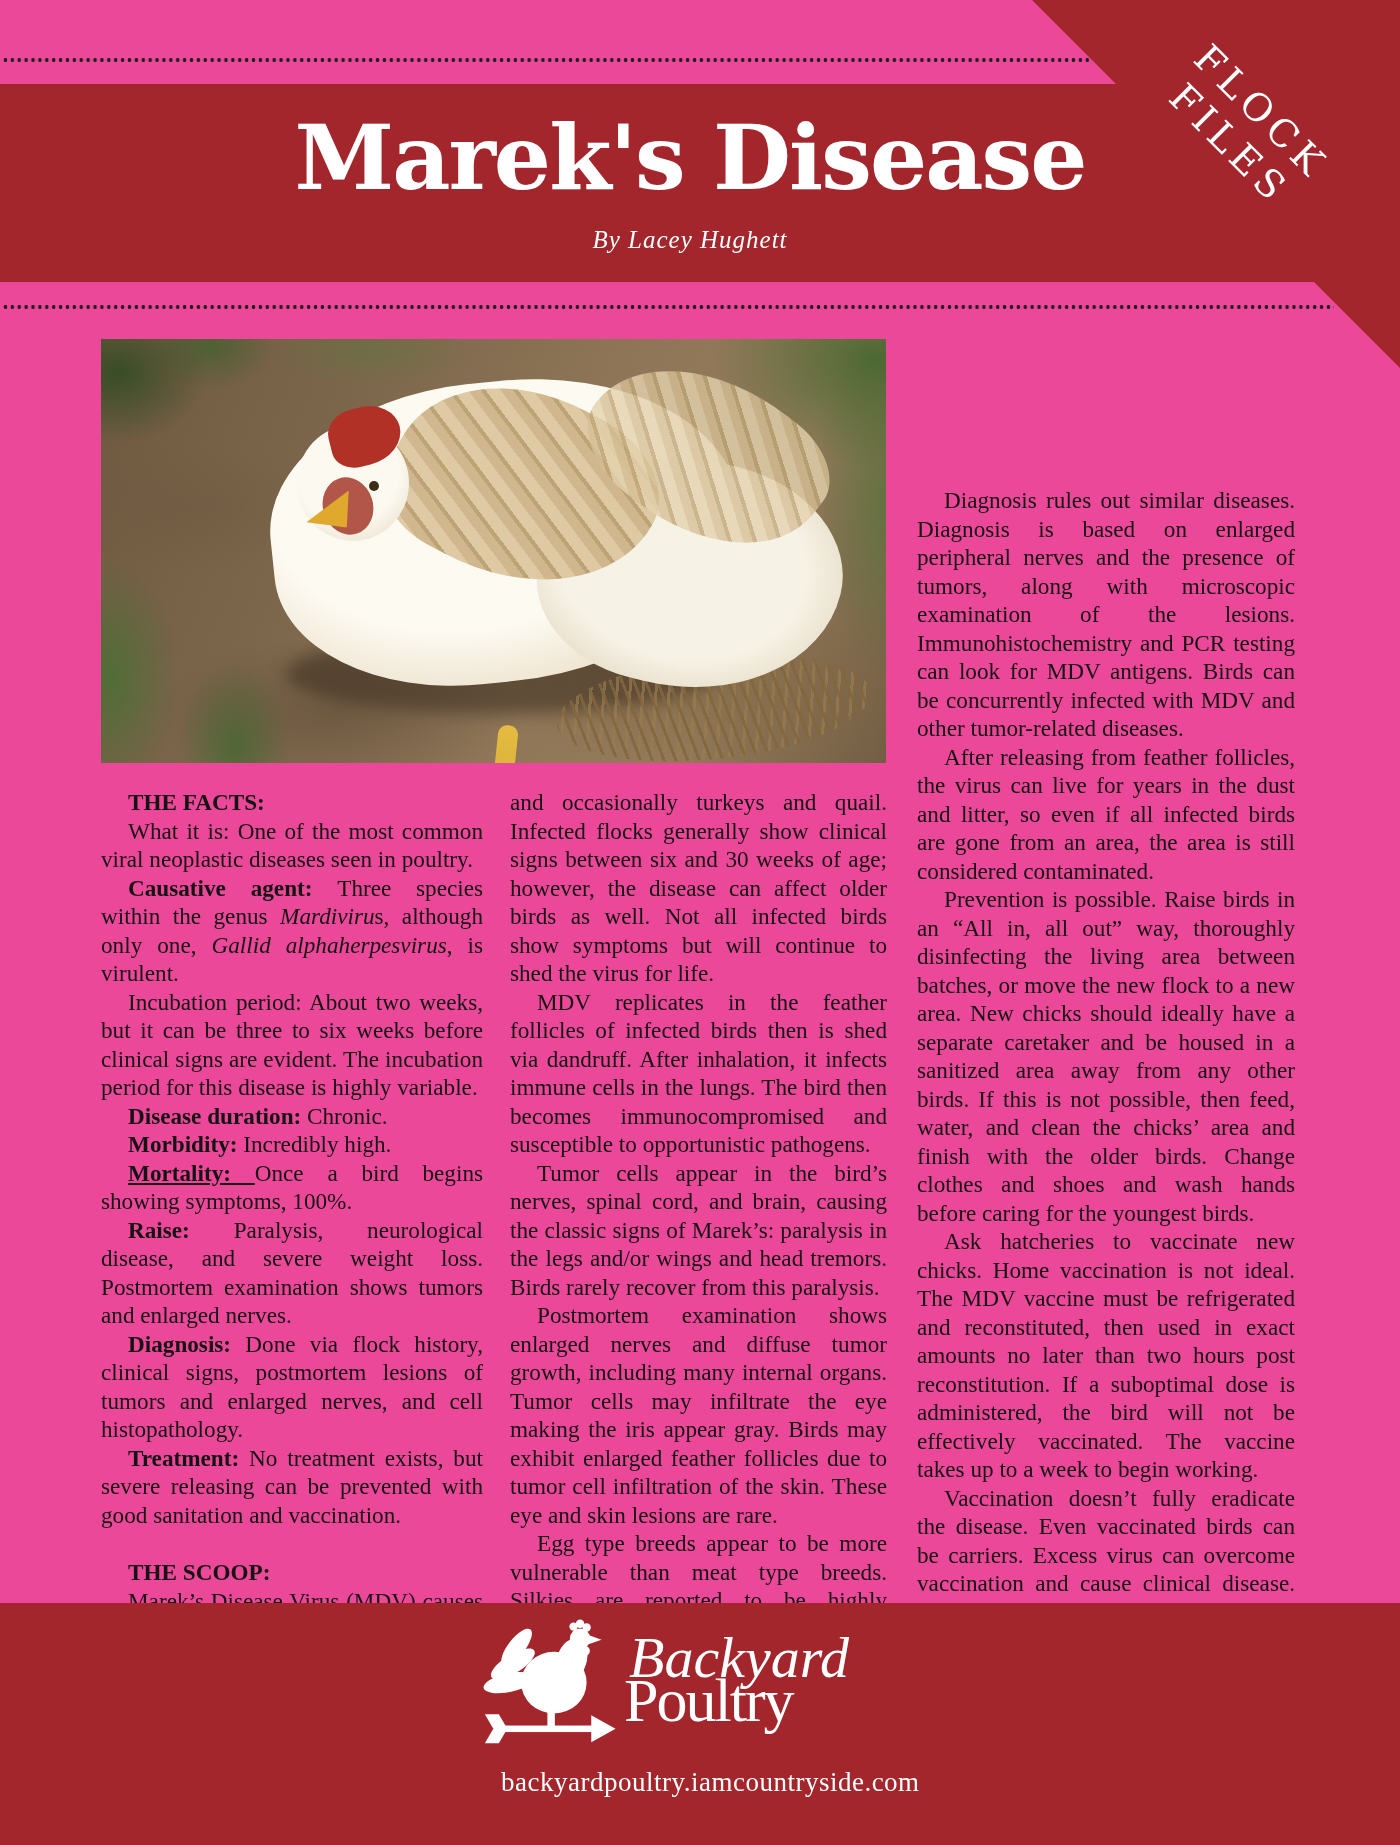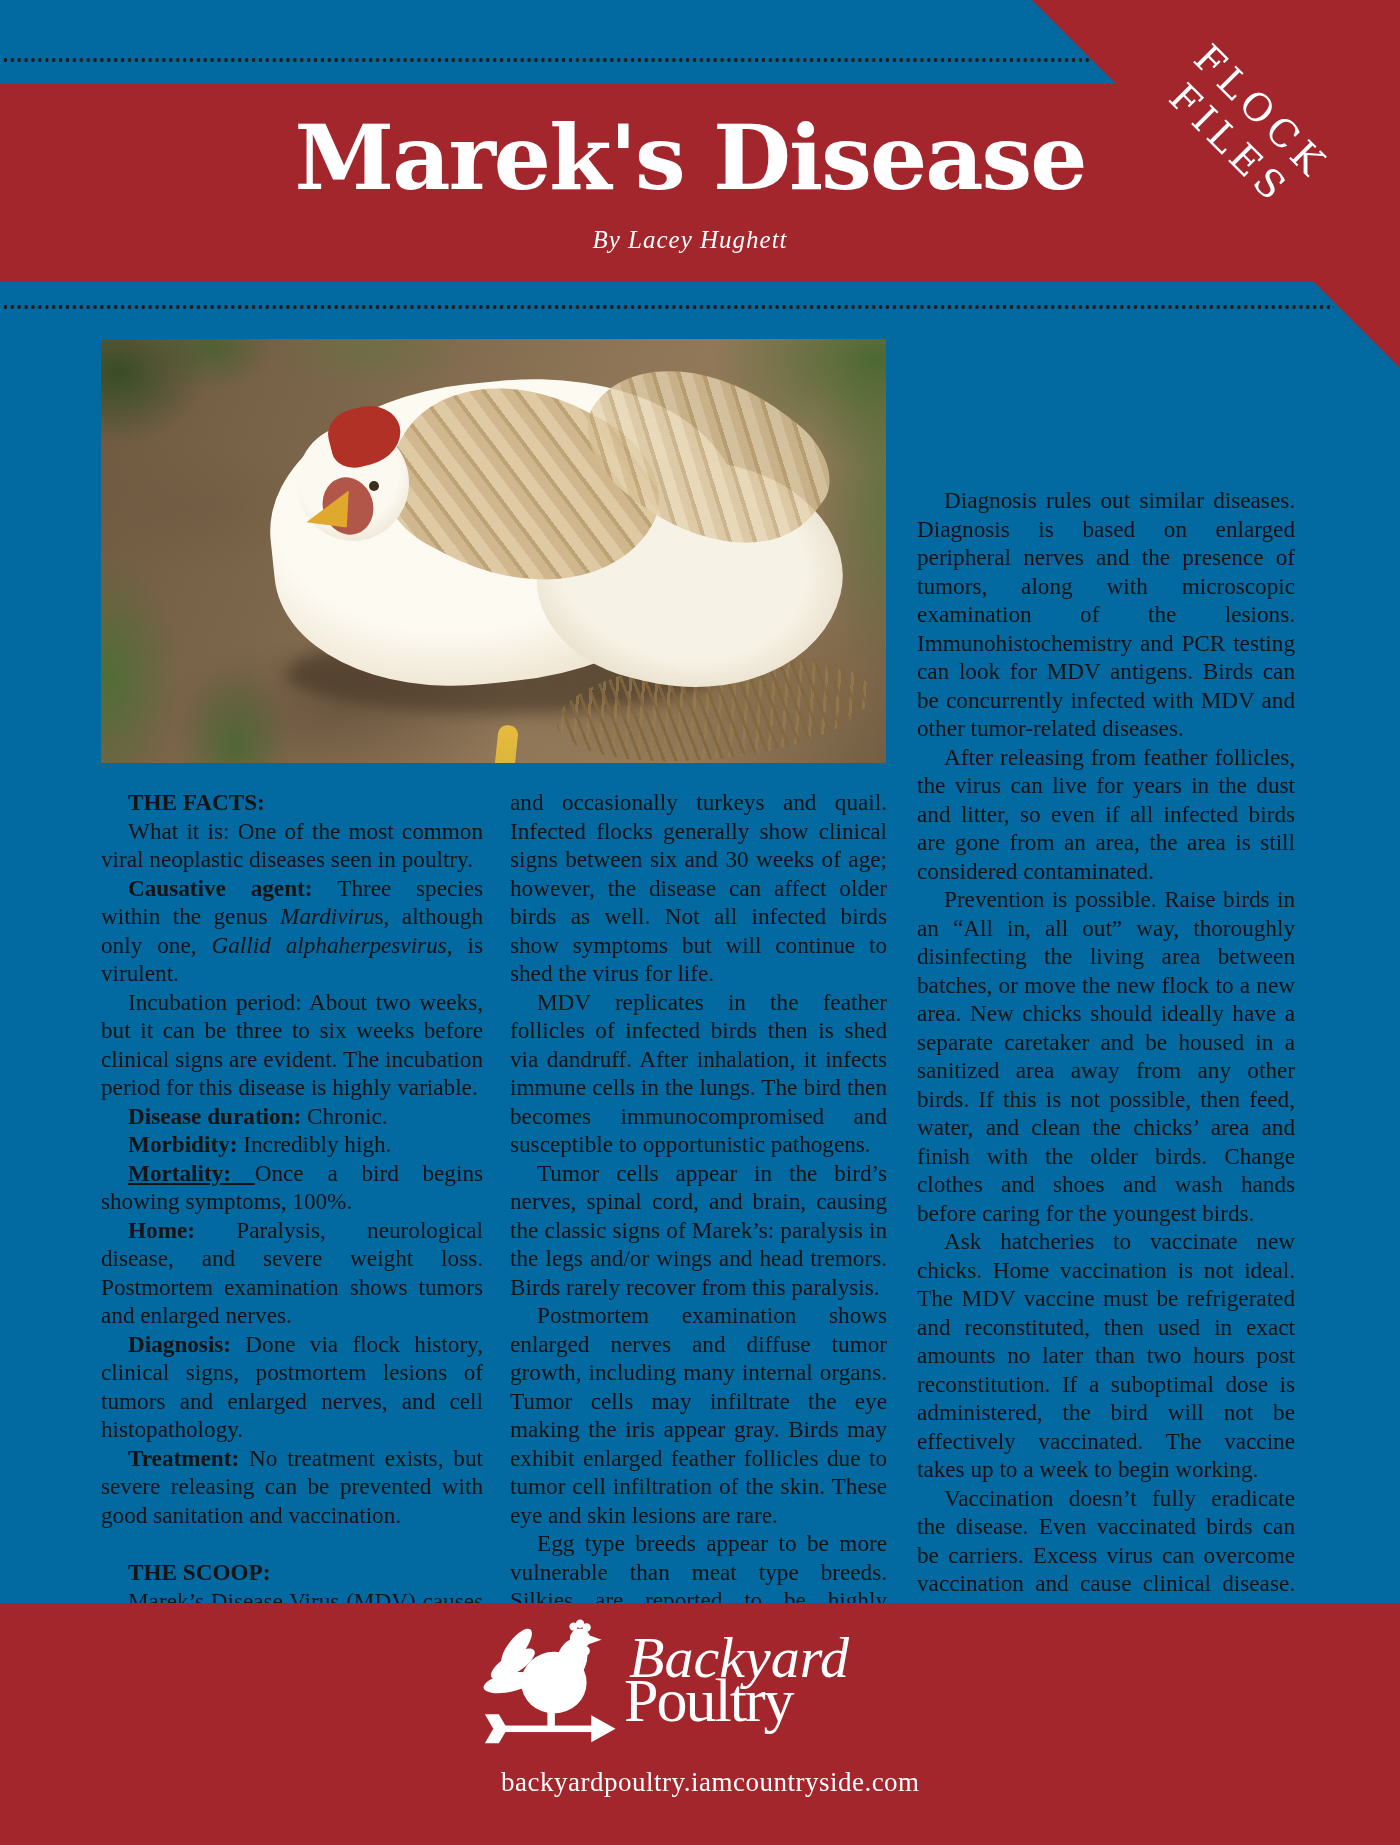--- a/index.html
+++ b/index.html
@@ -1,18 +1,18 @@
 <!DOCTYPE html>
 <html style="--red: #a2262c;"><head>
 <meta charset="utf-8">
 <title>Flock Files — Marek's Disease</title>
 <style>
   :root{ --red:#a2262c; --ink:#1d1b1b; }
   html,body{margin:0;padding:0;background:#e8e8e8;}
-  .page{position:relative;width:1400px;height:1845px;background:#0369a1;overflow:hidden;
+  .page{position:relative;width:1400px;height:1845px;background:#ec4899;overflow:hidden;
         font-family:"Liberation Serif", serif;}
   .abs{position:absolute;}
 
   
   .band{left:0;top:84px;width:1400px;height:198px;background:var(--red);}
   .corner{left:0;top:0;width:1400px;height:368px;background:var(--red);
           clip-path:polygon(1032px 0,1400px 0,1400px 368px);}
   .dotline{height:6px;background-image:radial-gradient(circle,#211d1e 1.7px,rgba(0,0,0,0) 2.1px);
            background-size:6.9px 6px;background-repeat:repeat-x;background-position:0 50%;}
   .dots-top{left:2px;top:57px;width:1088px;}
@@ -130,21 +130,21 @@
   </div>
 
   <div class="col col1">
       <p><span style="font-weight: bold; margin-top: 8px;">THE FACTS:</span></p>
       <p><span style="font-weight: normal; margin-top: 25px;">What it is: </span><span>One of the most common viral neoplastic diseases seen in poultry.</span></p>
       <p><span style="font-weight: bold;">Causative agent: </span><span>Three species within the genus </span><span style="font-style: italic; margin-top: 45px;">Mardiviru</span><span>s, although only one, </span><span style="font-style: italic;">Gallid alphaherpesvirus</span><span>, is virulent.</span></p>
       <p><span>Incubation period: About two weeks, but it can be three to six weeks before clinical signs are evident. The incubation period for this disease is highly variable.</span></p>
       <p><span style="font-weight: bold;">Disease duration: </span><span>Chronic.</span></p>
       <p><span style="font-weight: bold;">Morbidity: </span><span>Incredibly high.</span></p>
       <p><span style="font-weight: bold; text-decoration: underline;">Mortality: </span><span>Once a bird begins showing symptoms, 100%.</span></p>
-      <p><span style="font-weight: bold;">Home: </span><span>Paralysis, neurological disease, and severe weight loss. Postmortem examination shows tumors and enlarged nerves.</span></p>
+      <p><span style="font-weight: bold;">Raise: </span><span>Paralysis, neurological disease, and severe weight loss. Postmortem examination shows tumors and enlarged nerves.</span></p>
       <p><span style="font-weight: bold;">Diagnosis: </span><span>Done via flock history, clinical signs, postmortem lesions of tumors and enlarged nerves, and cell histopathology.</span></p>
       <p><span style="font-weight: bold;">Treatment: </span><span>No treatment exists, but severe releasing can be prevented with good sanitation and vaccination.</span></p>
       <p class="gap"><span style="font-weight: bold;">THE SCOOP:</span></p>
       <p><span>Marek’s Disease Virus (MDV) causes tumors and immunosuppression in chickens,</span></p>
     </div>
   <div class="col col2">
       <p class="noind"><span>and occasionally turkeys and quail. Infected flocks generally show clinical signs between six and 30 weeks of age; however, the disease can affect older birds as well. Not all infected birds show symptoms but will continue to shed the virus for life.</span></p>
       <p><span>MDV replicates in the feather follicles of infected birds then is shed via dandruff. After inhalation, it infects immune cells in the lungs. The bird then becomes immunocompromised and susceptible to opportunistic pathogens.</span></p>
       <p><span>Tumor cells appear in the bird’s nerves, spinal cord, and brain, causing the classic signs of Marek’s: paralysis in the legs and/or wings and head tremors. Birds rarely recover from this paralysis.</span></p>
       <p><span>Postmortem examination shows enlarged nerves and diffuse tumor growth, including many internal organs. Tumor cells may infiltrate the eye making the iris appear gray. Birds may exhibit enlarged feather follicles due to tumor cell infiltration of the skin. These eye and skin lesions are rare.</span></p>

